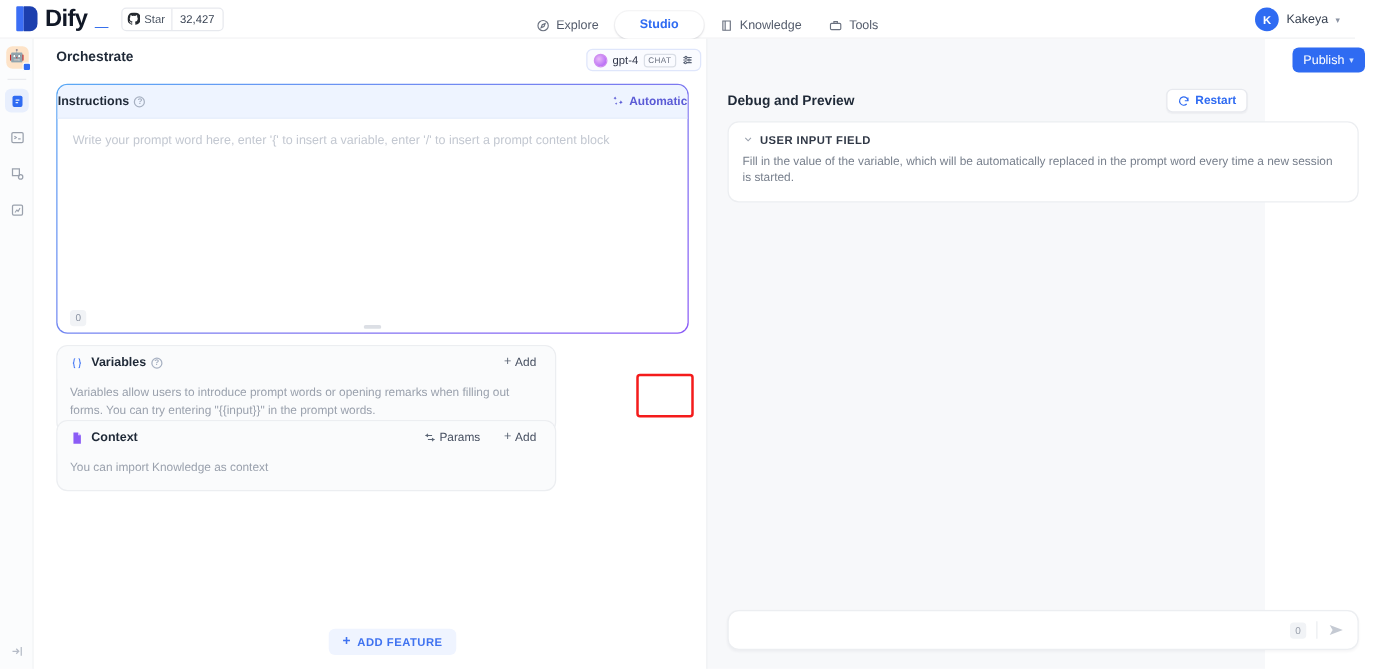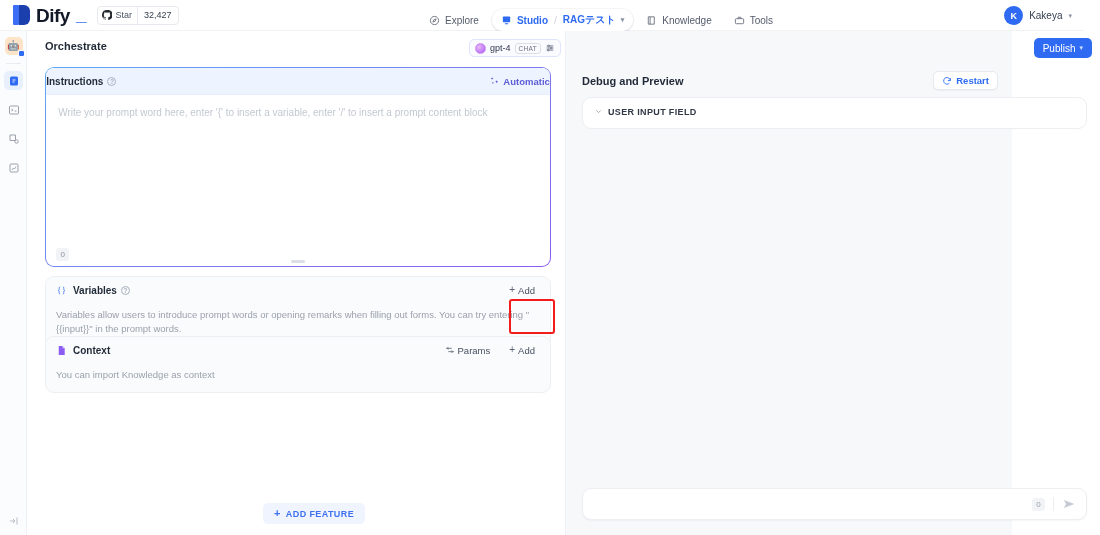--- a/index.html
+++ b/index.html
@@ -57,20 +57,21 @@
   }
   .nav-item {
     display: flex; align-items: center; gap: 5px;
     height: 22px; padding: 0 9px; border-radius: 11px;
     font-size: 10px; color: #535b6b; font-weight: 500;
     cursor: pointer;
   }
   .nav-item.active {
     background: #fff; color: #2f6bf2; font-weight: bold;
     box-shadow: 0 1px 2px rgba(16,24,40,.10), 0 0 0 1px rgba(16,24,40,.04);
+    flex-direction: column;
   }
   .nav-sep { color: #cfd4dd; font-size: 10px; margin: 0 1px; font-weight: 400;}
   .nav-sub { color: #2f6bf2; font-weight: bold; font-size: 10px; }
   .chev { font-size: 7px; color: #8b93a3; }
 
   .user-area {
     position: absolute; right: 12px; top: 0; height: 31px;
     display: flex; align-items: center; gap: 6px;
   }
   .avatar {
@@ -187,21 +188,21 @@
     display: flex; align-items: center; justify-content: center;
   }
   .drag-handle {
     position: absolute; left: 50%; bottom: 3px; transform: translateX(-50%);
     width: 14px; height: 2.5px; border-radius: 2px; background: #dcdfe5;
     cursor: ns-resize;
   }
 
   
   .section {
-    position: absolute; left: 18px; width: 506px;
+    position: absolute; left: 18px; width: 400px;
     border: 1px solid #eceef1; border-radius: 9px;
     background: #fafbfc; overflow: hidden;
   }
   .sec-head {
     height: 26px; display: flex; align-items: center; padding: 0 10px;
     background: #fafbfc;
   }
   .sec-title { font-size: 10px; font-weight: bold; color: #1f2937; margin-left: 6px; }
   .sec-actions { margin-left: auto; display: flex; align-items: center; gap: 9px; }
   .sec-btn {
@@ -482,20 +483,21 @@
     <span>Restart</span>
   </div>
 
   <div class="uif-card">
     <div class="uif-head">
       <svg width="9" height="9" viewBox="0 0 24 24" fill="none" stroke="#9aa1ad" stroke-width="2.4">
         <path d="M6 9l6 6 6-6"></path>
       </svg>
       <span class="uif-title">USER INPUT FIELD</span>
     </div>
+    <div class="uif-desc">Fill in the value of the variable, which will be automatically replaced in the prompt word every time a new session is started.</div>
   </div>
 
   <div class="chat-input">
     <span class="chat-count">0</span>
     <span class="chat-sep"></span>
     <svg class="send-ic" width="14" height="14" viewBox="0 0 24 24" fill="#c5cad3">
       <path d="M3 5l18 7-18 7 4-7z"></path>
     </svg>
   </div>
 </div>

